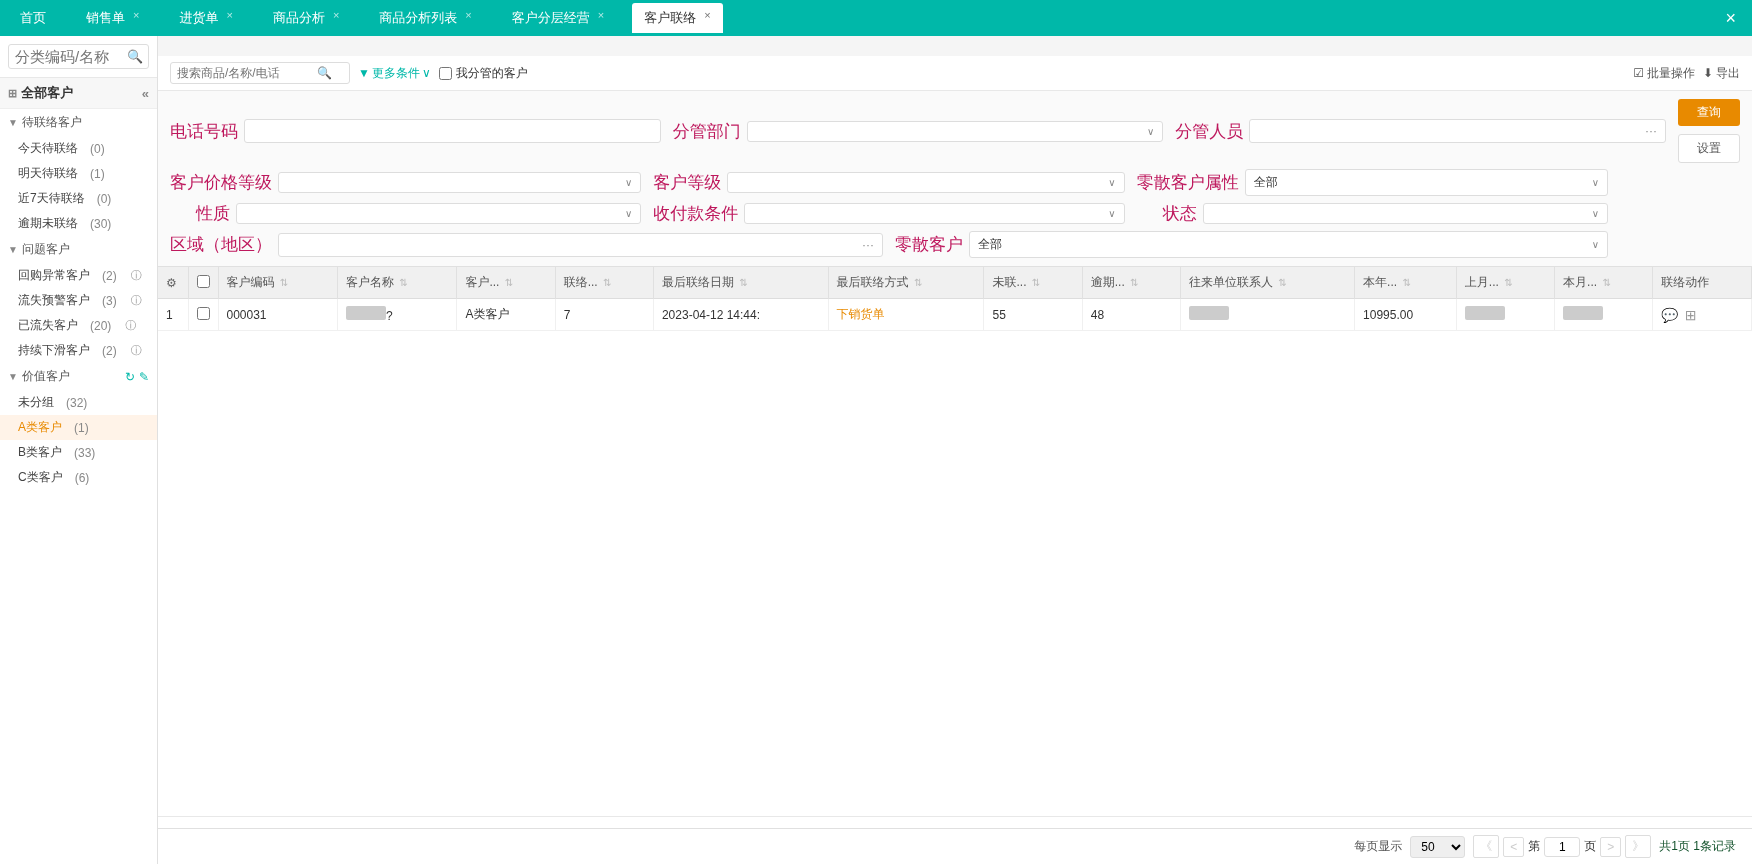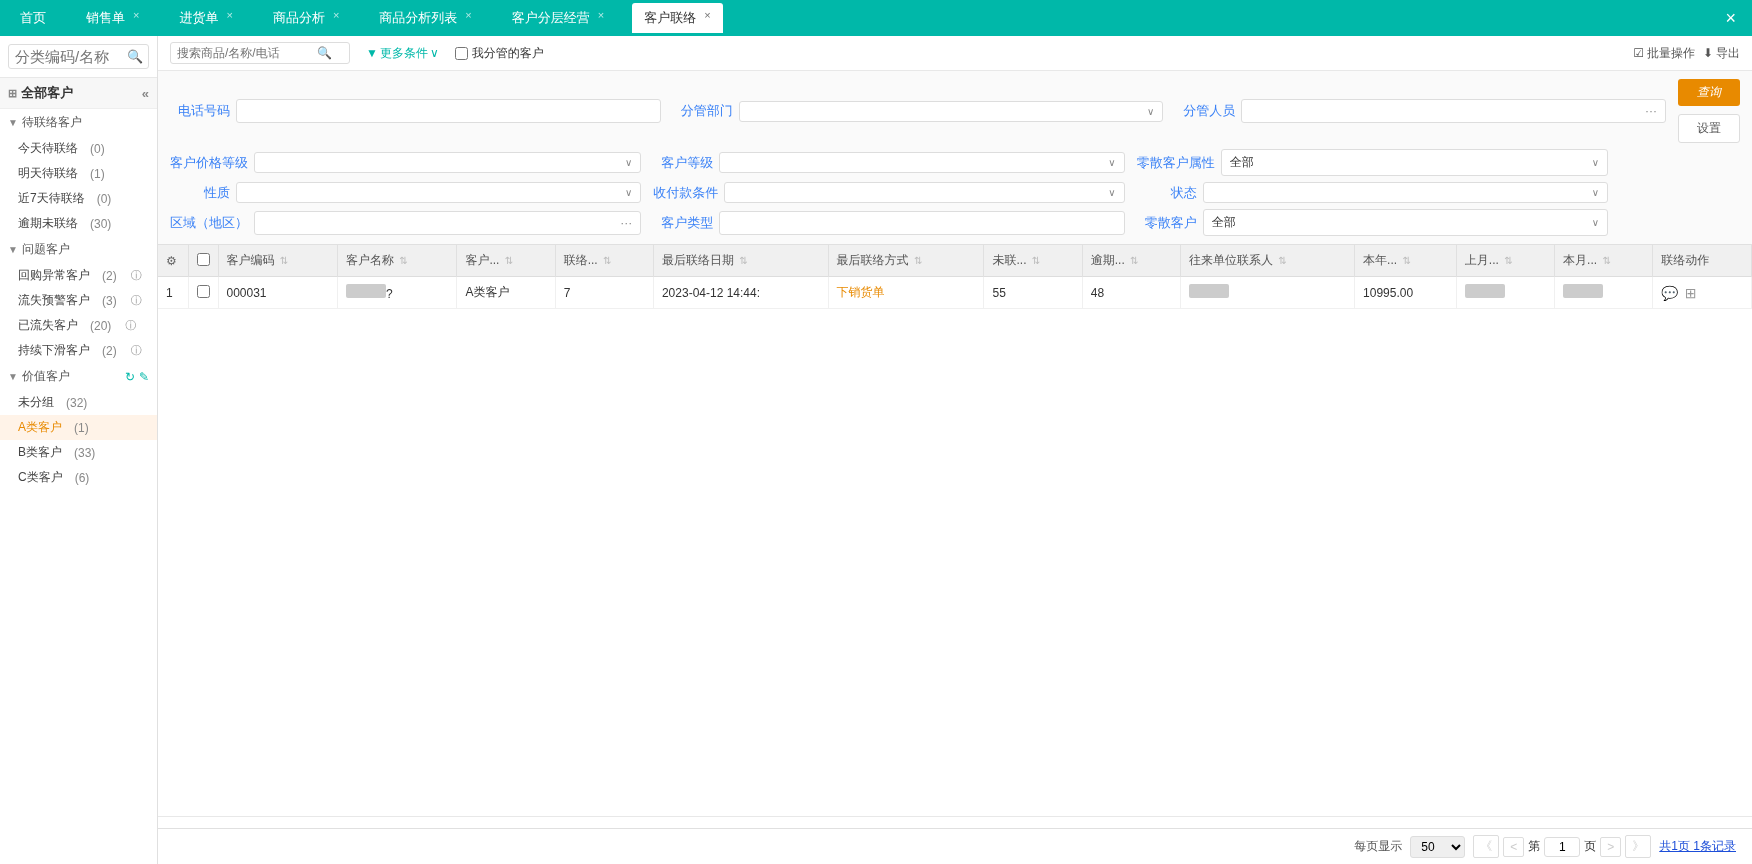--- a/index.html
+++ b/index.html
@@ -152,21 +152,22 @@
       overflow: hidden;
     }
 
     
     .filter-bar {
       background: #fff;
       padding: 6px 12px;
       border-bottom: 1px solid #e8e8e8;
       display: flex;
       align-items: center;
-      gap: 16px;
+      gap: 8px;
+      margin-top: 20px;
     }
     .filter-search-wrap {
       display: flex;
       align-items: center;
       border: 1px solid #ddd;
       border-radius: 3px;
       padding: 3px 6px;
       width: 180px;
     }
     .filter-search-wrap input {
@@ -232,22 +233,22 @@
     .adv-filter-row:last-child { margin-bottom: 0; }
     .adv-field {
       display: flex;
       align-items: center;
       gap: 6px;
       flex: 1;
       min-width: 0;
     }
     .adv-field label {
       white-space: nowrap;
-      color: #3b82f6;
-      font-size: 13px;
+      color: #be185d;
+      font-size: 17px;
       min-width: 60px;
       text-align: right;
     }
     .adv-field .field-input {
       flex: 1;
       border: 1px solid #ddd;
       border-radius: 3px;
       padding: 4px 8px;
       font-size: 12px;
       outline: none;
@@ -278,21 +279,20 @@
     }
     .query-btn {
       background: #e88a00;
       color: #fff;
       border: none;
       border-radius: 3px;
       padding: 5px 18px;
       font-size: 12px;
       cursor: pointer;
       white-space: nowrap;
-      font-style: italic;
     }
     .settings-btn {
       background: #fff;
       color: #555;
       border: 1px solid #ddd;
       border-radius: 3px;
       padding: 5px 18px;
       font-size: 12px;
       cursor: pointer;
       white-space: nowrap;
@@ -412,21 +412,21 @@
     .pagination-bar .page-nav-btn.disabled { color: #ccc; cursor: default; }
     .pagination-bar .page-input {
       border: 1px solid #ddd;
       border-radius: 3px;
       padding: 2px 4px;
       width: 36px;
       text-align: center;
       font-size: 12px;
       outline: none;
     }
-    .pagination-bar .total-info { color: #1d4ed8; text-decoration: underline; }
+    .pagination-bar .total-info { color: #14532d; }
     .scrollbar-area {
       background: #fff;
       height: 12px;
       border-top: 1px solid #e8e8e8;
       overflow-x: auto;
     }
     .scrollbar-inner {
       width: 800px;
       height: 1px;
     }
@@ -657,24 +657,20 @@
         <div style="min-width:120px; flex-shrink:0;"></div>
       </div>
 
       <div class="adv-filter-row">
         <div class="adv-field">
           <label>区域（地区）</label>
           <div class="field-select">
             <span></span>
             <span class="ellipsis-btn">···</span>
           </div>
-        </div>
-        <div class="adv-field">
-          <label>客户类型</label>
-          <input class="field-input" type="text" style="">
         </div>
         <div class="adv-field">
           <label>零散客户</label>
           <div class="field-select">
             <span>全部</span>
             <span class="dropdown-arrow">∨</span>
           </div>
         </div>
         <div style="min-width:120px; flex-shrink:0;"></div>
       </div>

